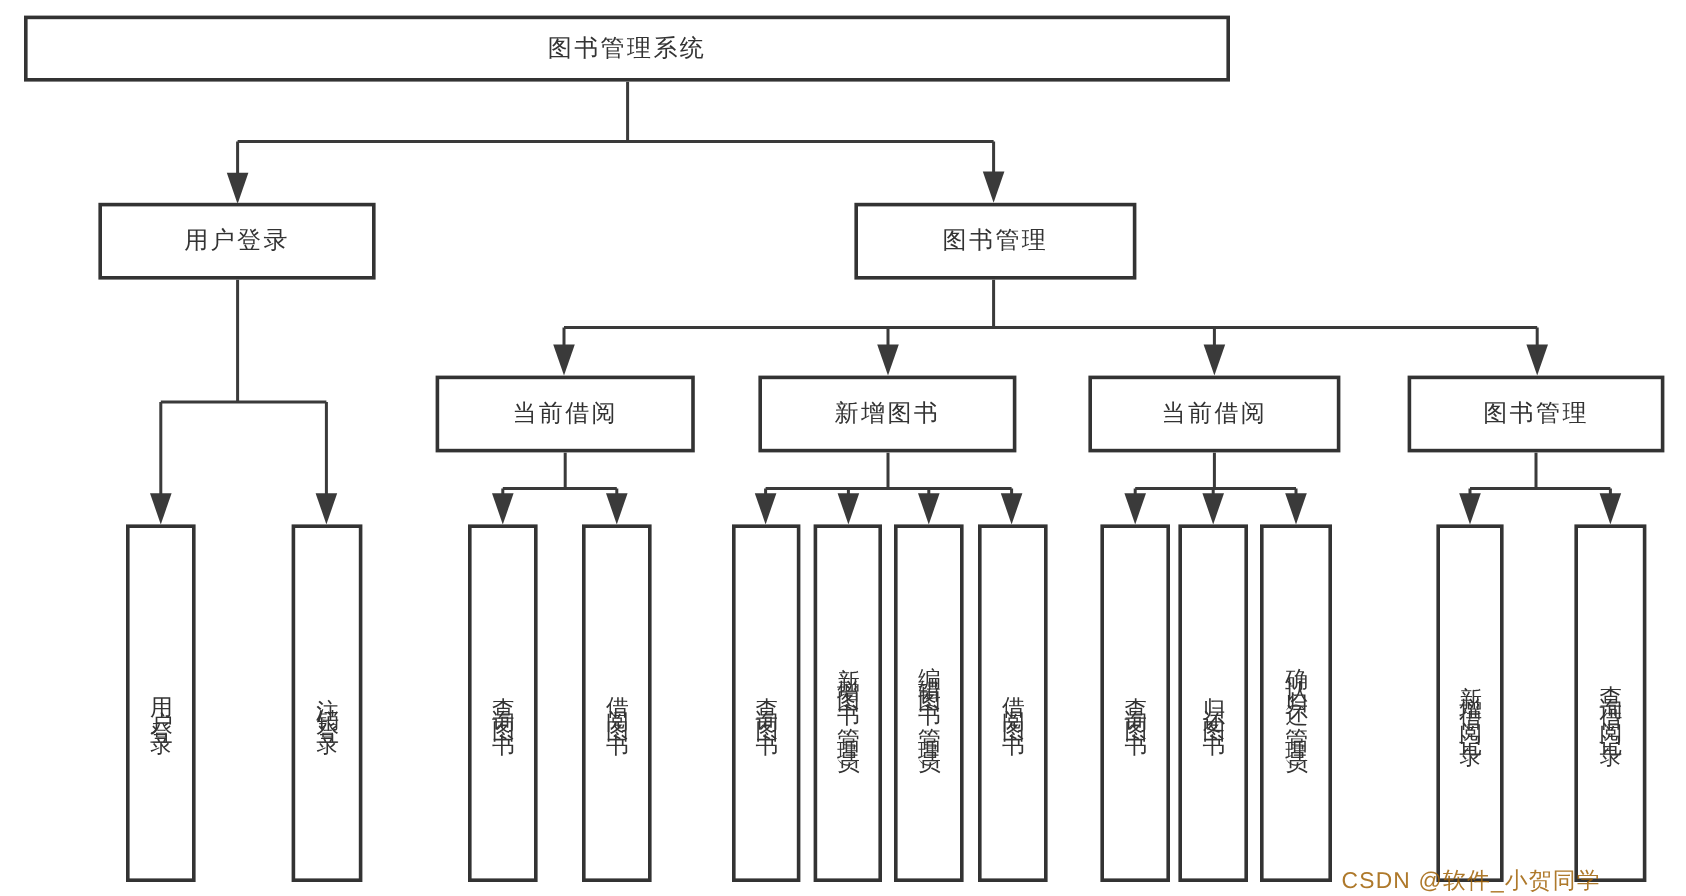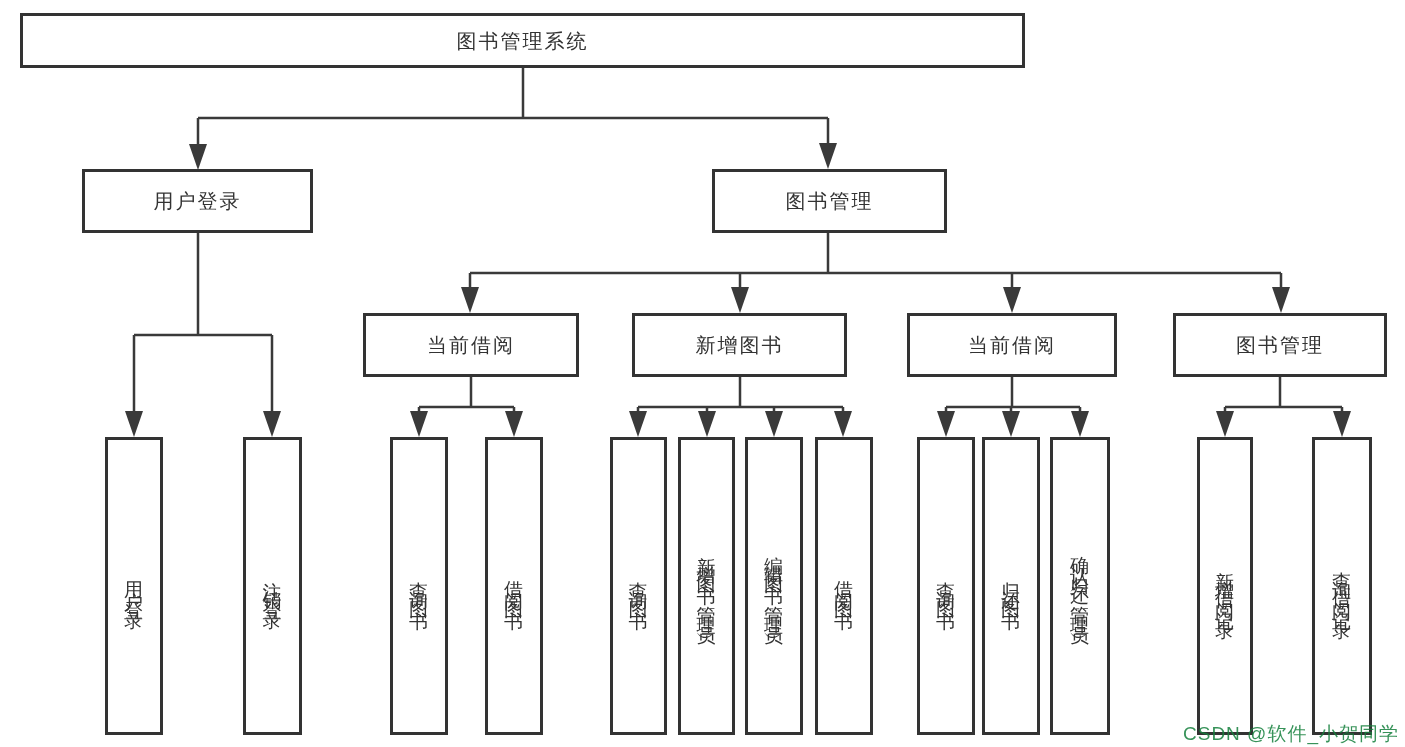--- a/index.html
+++ b/index.html
@@ -35,23 +35,23 @@
     letter-spacing:10px;
     line-height:1;
     white-space:nowrap;
   }
   
   .lvl2{top:169px;height:64px;}
   .lvl3{top:313px;height:64px;}
   .lvl4{top:437px;height:298px;}
   #watermark{
     position:absolute;
-    left:1183px;top:721px;
+    left:1118px;top:721px;
     font-size:19px;
-    color:#15803d;
+    color:#a16207;
     opacity:0.85;
     white-space:nowrap;
     z-index:5;
     letter-spacing:1px;
   }
 </style>
 </head>
 <body>
 
 <div id="canvas">

